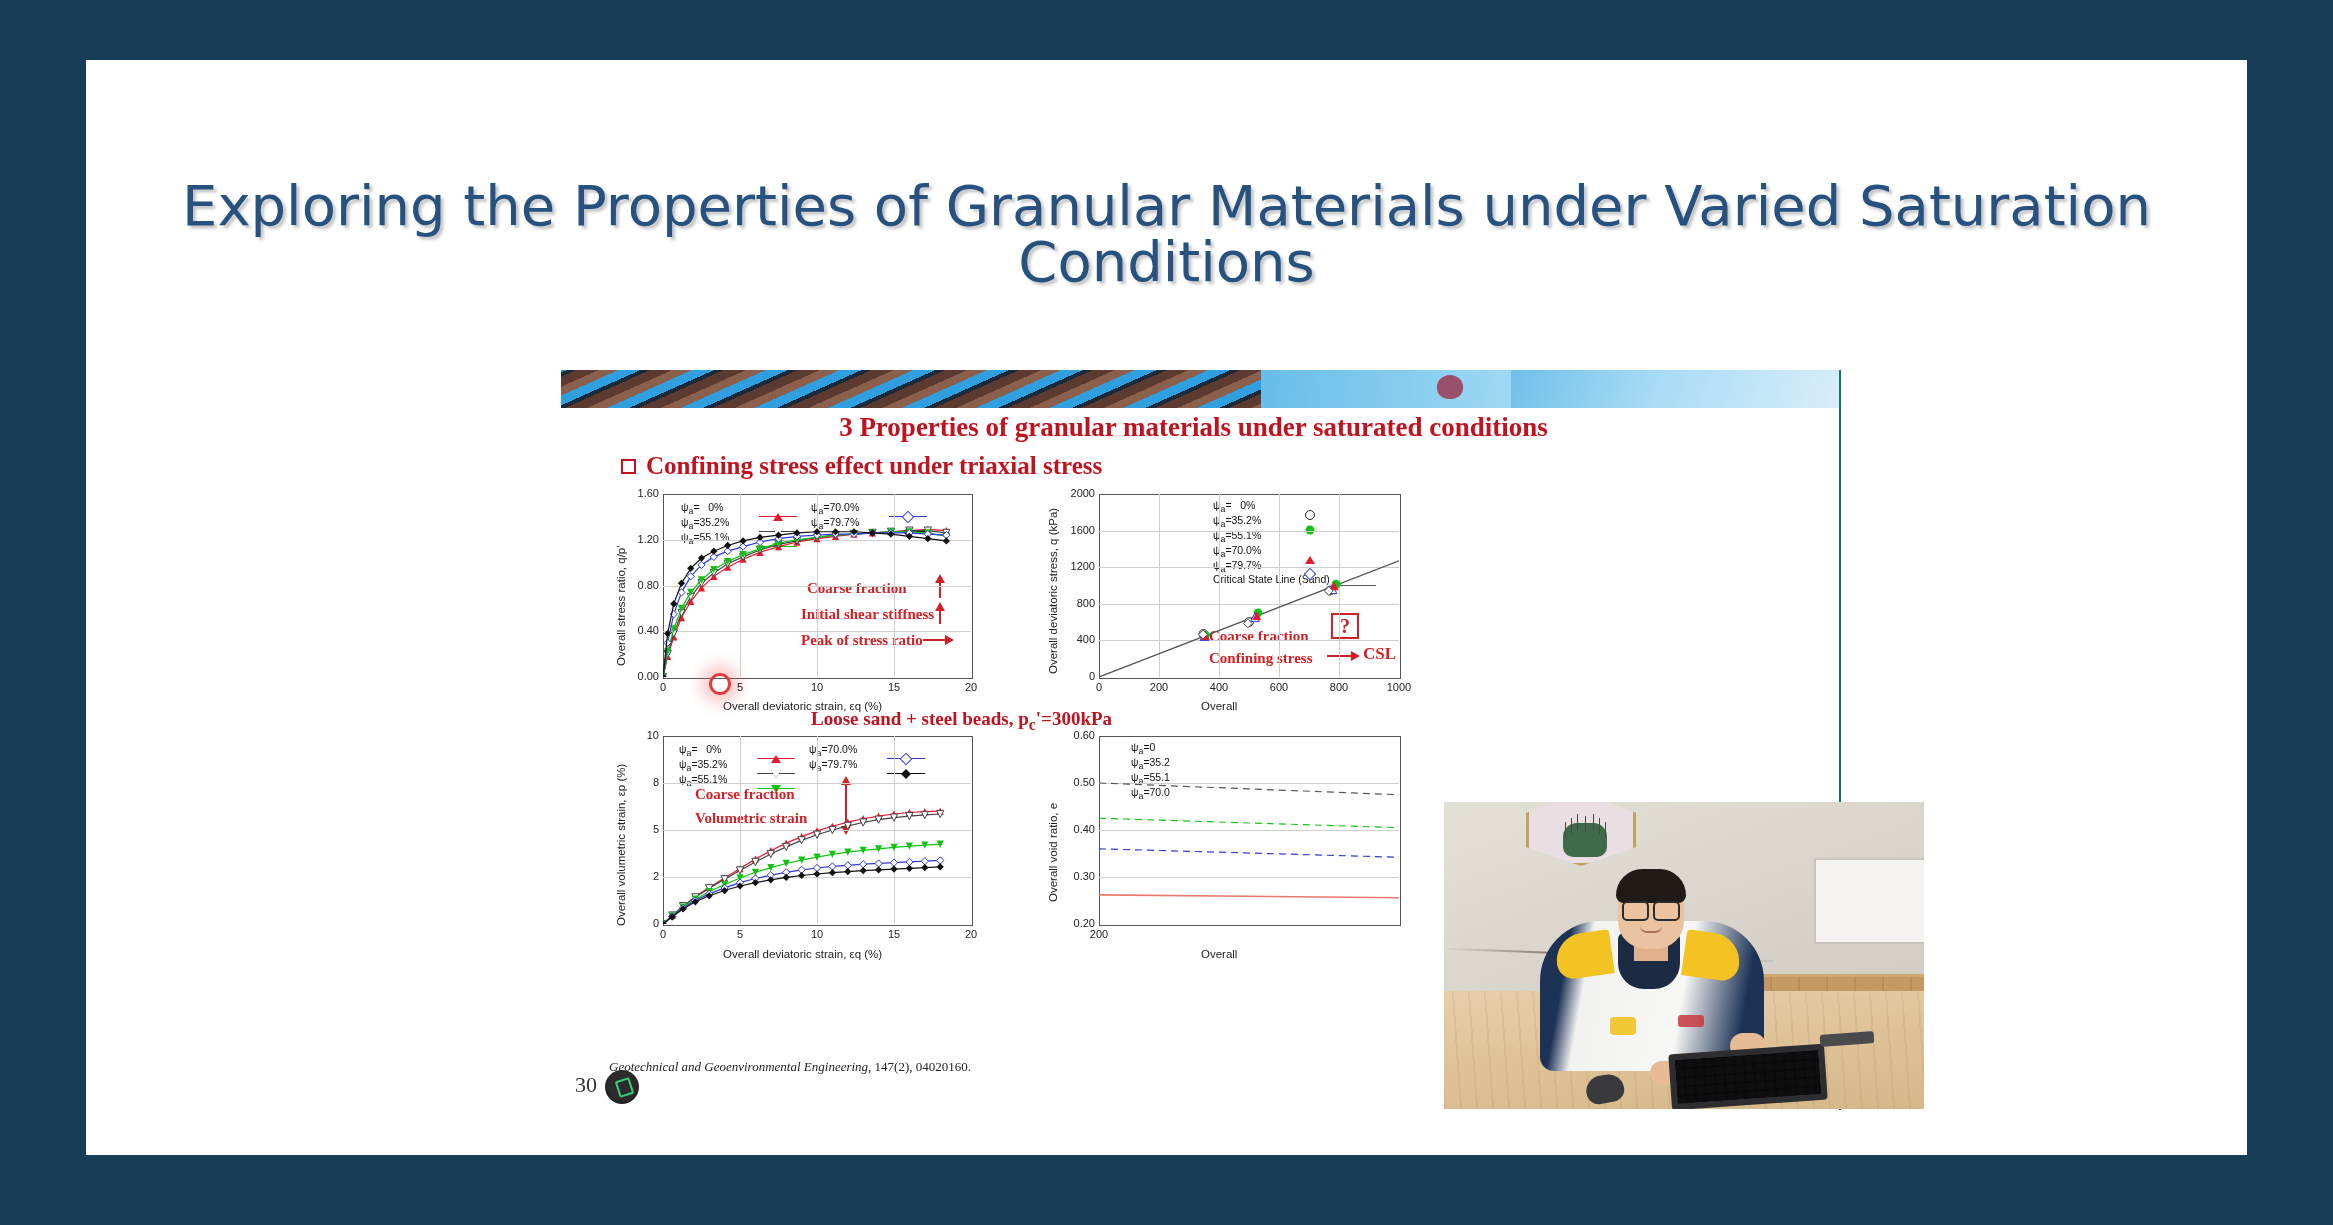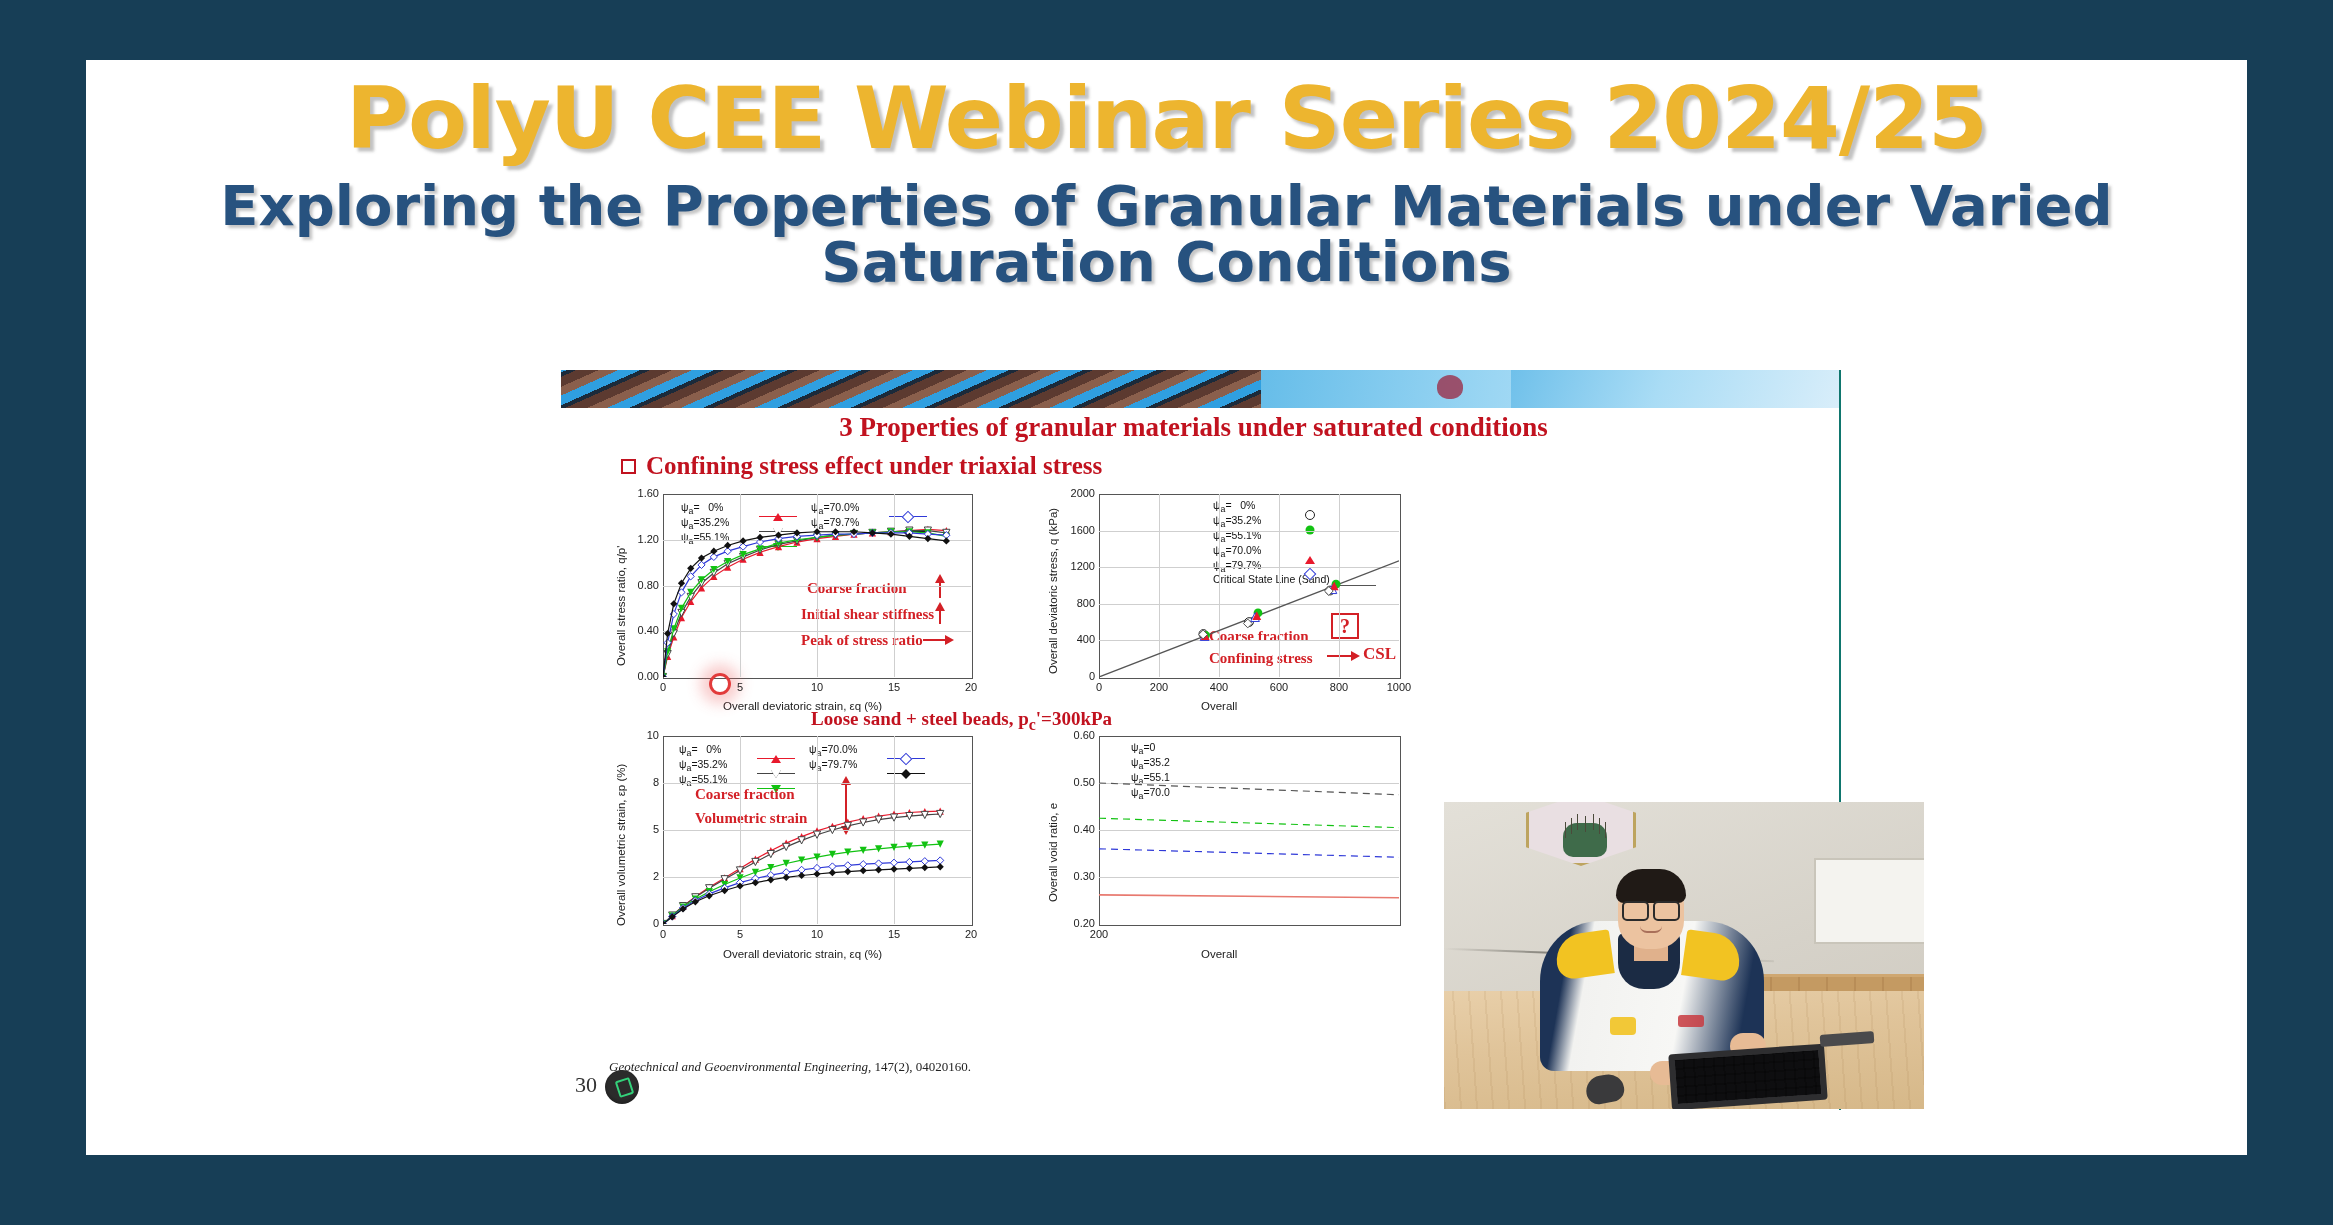--- a/index.html
+++ b/index.html
@@ -27,21 +27,21 @@
     font-size: 86px;
     letter-spacing: -1px;
     color: #edb52f;
     text-shadow: 4px 4px 3px rgba(120,120,120,0.45);
     white-space: nowrap;
   }
   #sub-title {
     position: absolute; left: 60px; top: 118px; width: 2041px;
     text-align: center;
     font-family: "DejaVu Sans", sans-serif;
-    font-weight: bold;
+    font-weight: normal;
     font-size: 56px;
     line-height: 1.0;
     color: #27527f;
     text-shadow: 3px 3px 3px rgba(120,120,120,0.42);
   }
 
   
   #slide {
     position: absolute;
     left: 475px; top: 310px;
@@ -339,21 +339,20 @@
     position:absolute; left: 376px; bottom: 64px; width: 54px; height: 12px;
     background:#4a4a4c; border-radius:3px; transform: rotate(-4deg);
   }
 </style>
 </head>
 <body>
 
 <div id="stage">
   <div id="page">
 
-    <div id="main-title">PolyU CEE Webinar Series 2024/25</div>
     <div id="sub-title">Exploring the Properties of Granular Materials under Varied Saturation Conditions</div>
 
     <div id="slide">
 
       <div id="slide-banner">
         <div id="banner-sky"></div>
         <div id="banner-dome"></div>
         <div id="dept-logo">
           <div id="dept-mark"></div>
           <div>

